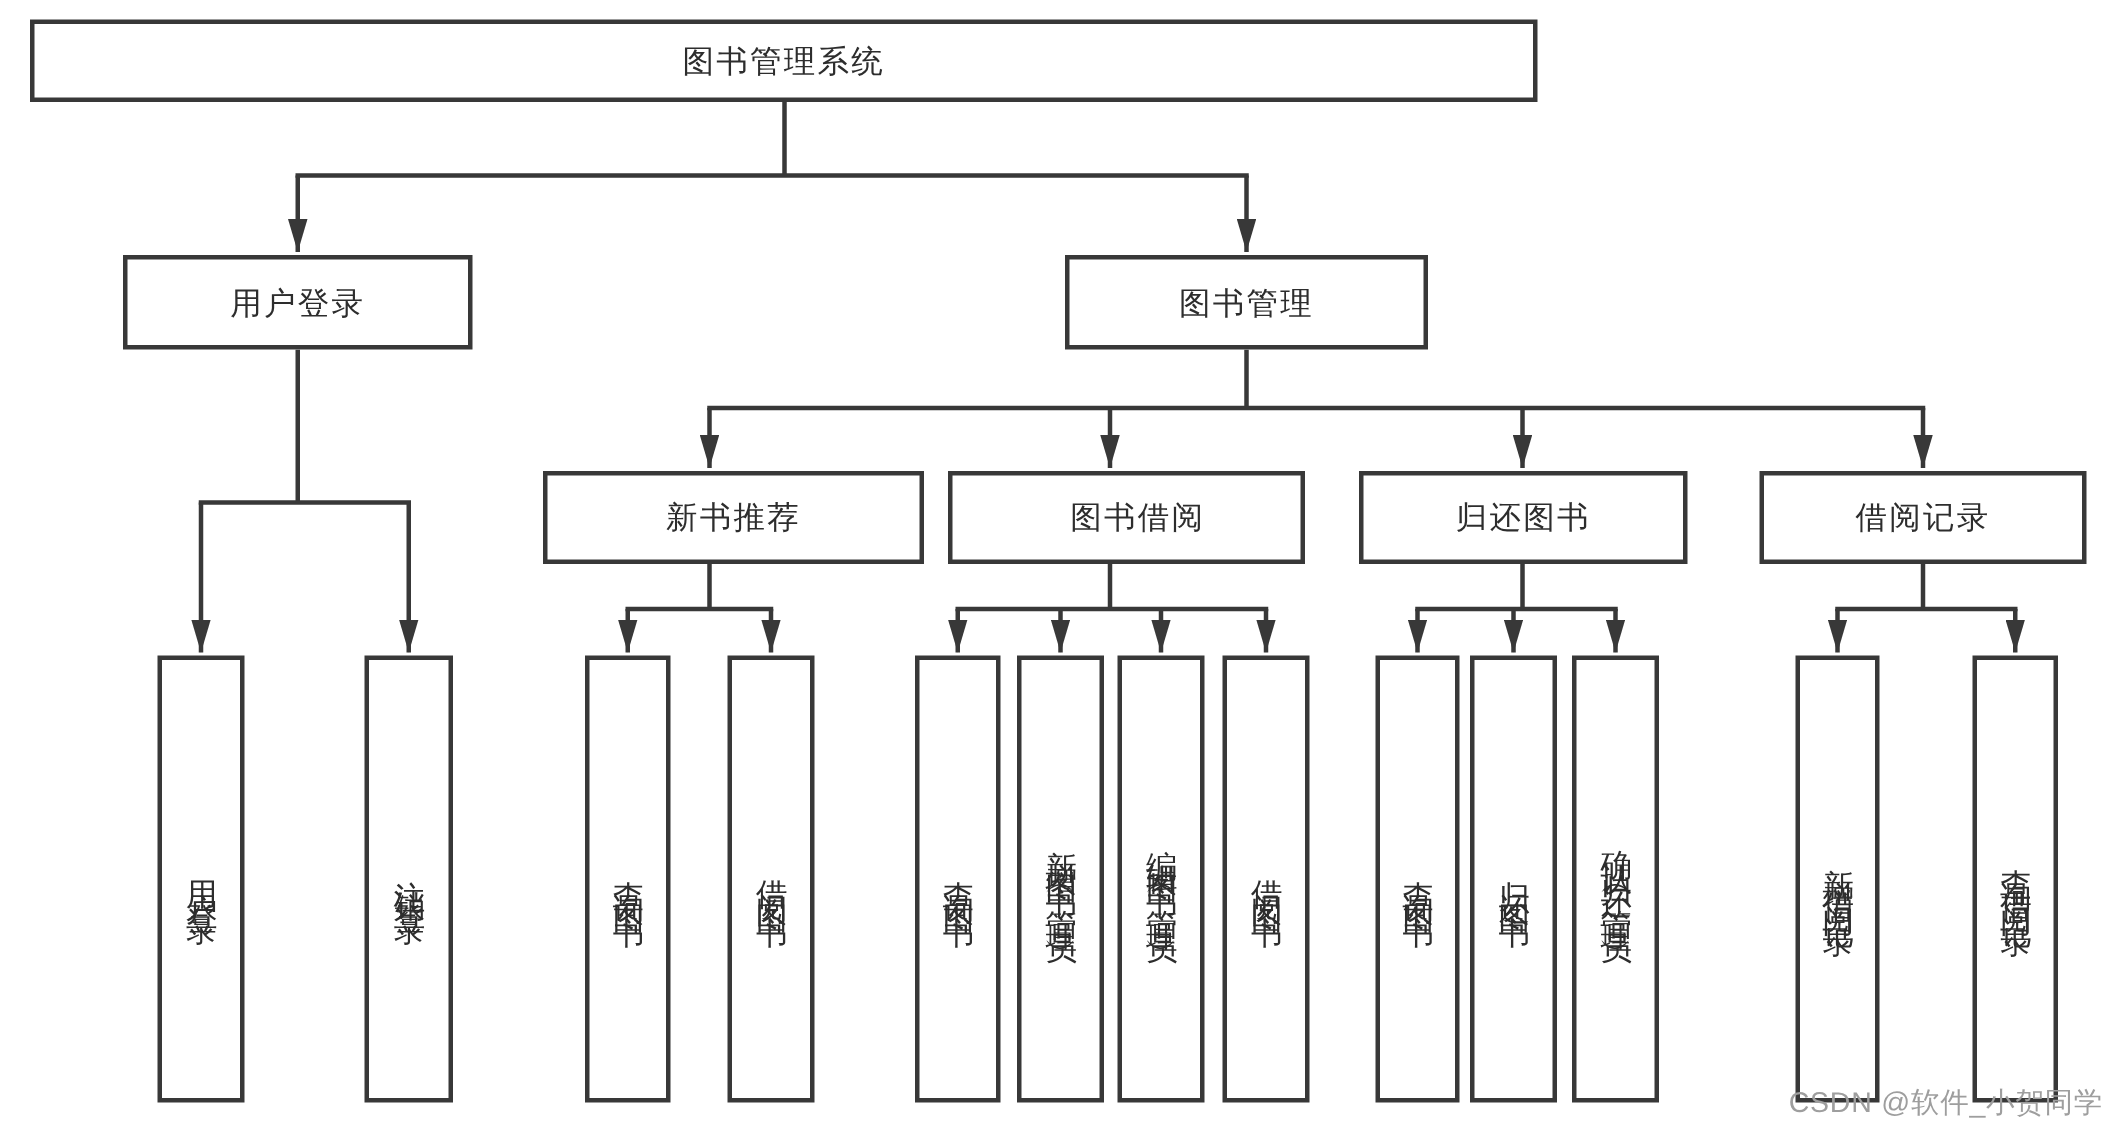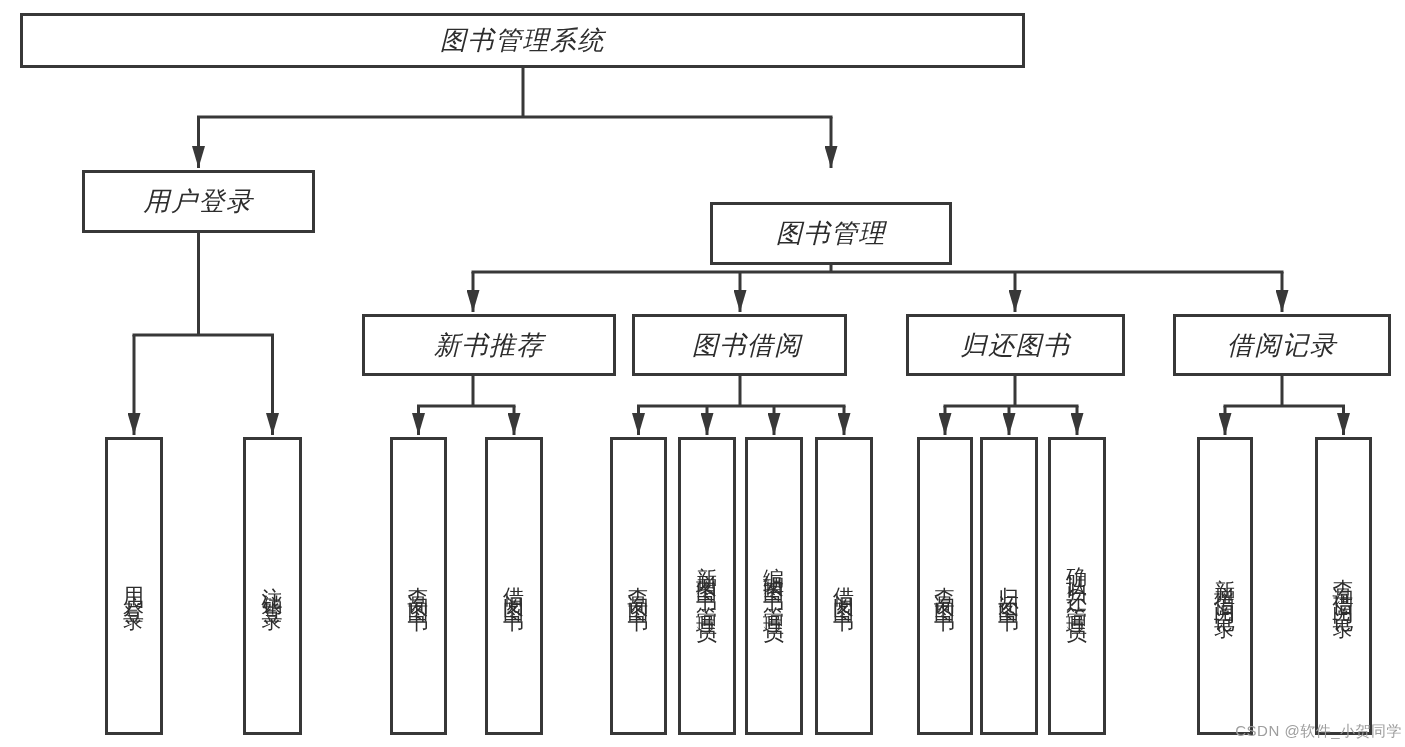--- a/index.html
+++ b/index.html
@@ -12,58 +12,58 @@
   }
   .wires{position:absolute;left:0;top:0;width:1405px;height:747px;}
   .box{
     position:absolute;
     box-sizing:border-box;
     background:#ffffff;
     border:3px solid #383838;
     display:flex;align-items:center;justify-content:center;
     color:#2d2d2d;
   }
-  .hbox{font-size:26px;letter-spacing:1.5px;white-space:nowrap;font-style:italic;}
+  .hbox{font-size:21px;letter-spacing:1.5px;white-space:nowrap;}
   .vbox span{
     writing-mode:vertical-rl;
     text-orientation:mixed;
     font-size:21px;
     letter-spacing:8px;
     line-height:1;
     color:#2d2d2d;
   }
   
   .n-root{left:20px;top:13px;width:1005px;height:55px;}
   
   .n-userlogin{left:82px;top:170px;width:233px;height:63px;}
-  .n-bookmgmt{left:710px;top:170px;width:242px;height:63px;margin-top:32px;}
+  .n-bookmgmt{left:710px;top:170px;width:242px;height:63px;}
   
   .n-newbook{left:362px;top:314px;width:254px;height:62px;}
-  .n-bookborrow{left:632px;top:314px;width:215px;height:62px;padding-left:15px;}
+  .n-bookborrow{left:632px;top:314px;width:238px;height:62px;padding-left:15px;}
   .n-currentborrow{left:906px;top:314px;width:219px;height:62px;}
   .n-borrowrecords{left:1173px;top:314px;width:218px;height:62px;}
   
   .leaf{top:437px;height:298px;}
   .l1{left:105px;width:58px;}
   .l2{left:243px;width:59px;}
   .l3{left:390px;width:57px;}
   .l4{left:485px;width:58px;}
   .l5{left:610px;width:57px;}
   .l6{left:678px;width:58px;}
   .l7{left:745px;width:58px;}
   .l8{left:815px;width:58px;}
   .l9{left:917px;width:56px;}
   .l10{left:980px;width:58px;}
   .l11{left:1048px;width:58px;}
   .l12{left:1197px;width:56px;}
   .l13{left:1315px;width:57px;}
   .watermark{
     position:absolute;
     right:3px;top:722px;
-    font-size:15px;
+    font-size:19px;
     color:#9e9e9e;
     letter-spacing:0.5px;
     white-space:nowrap;
   }
 </style>
 </head>
 <body>
 
 <div class="canvas">
 

